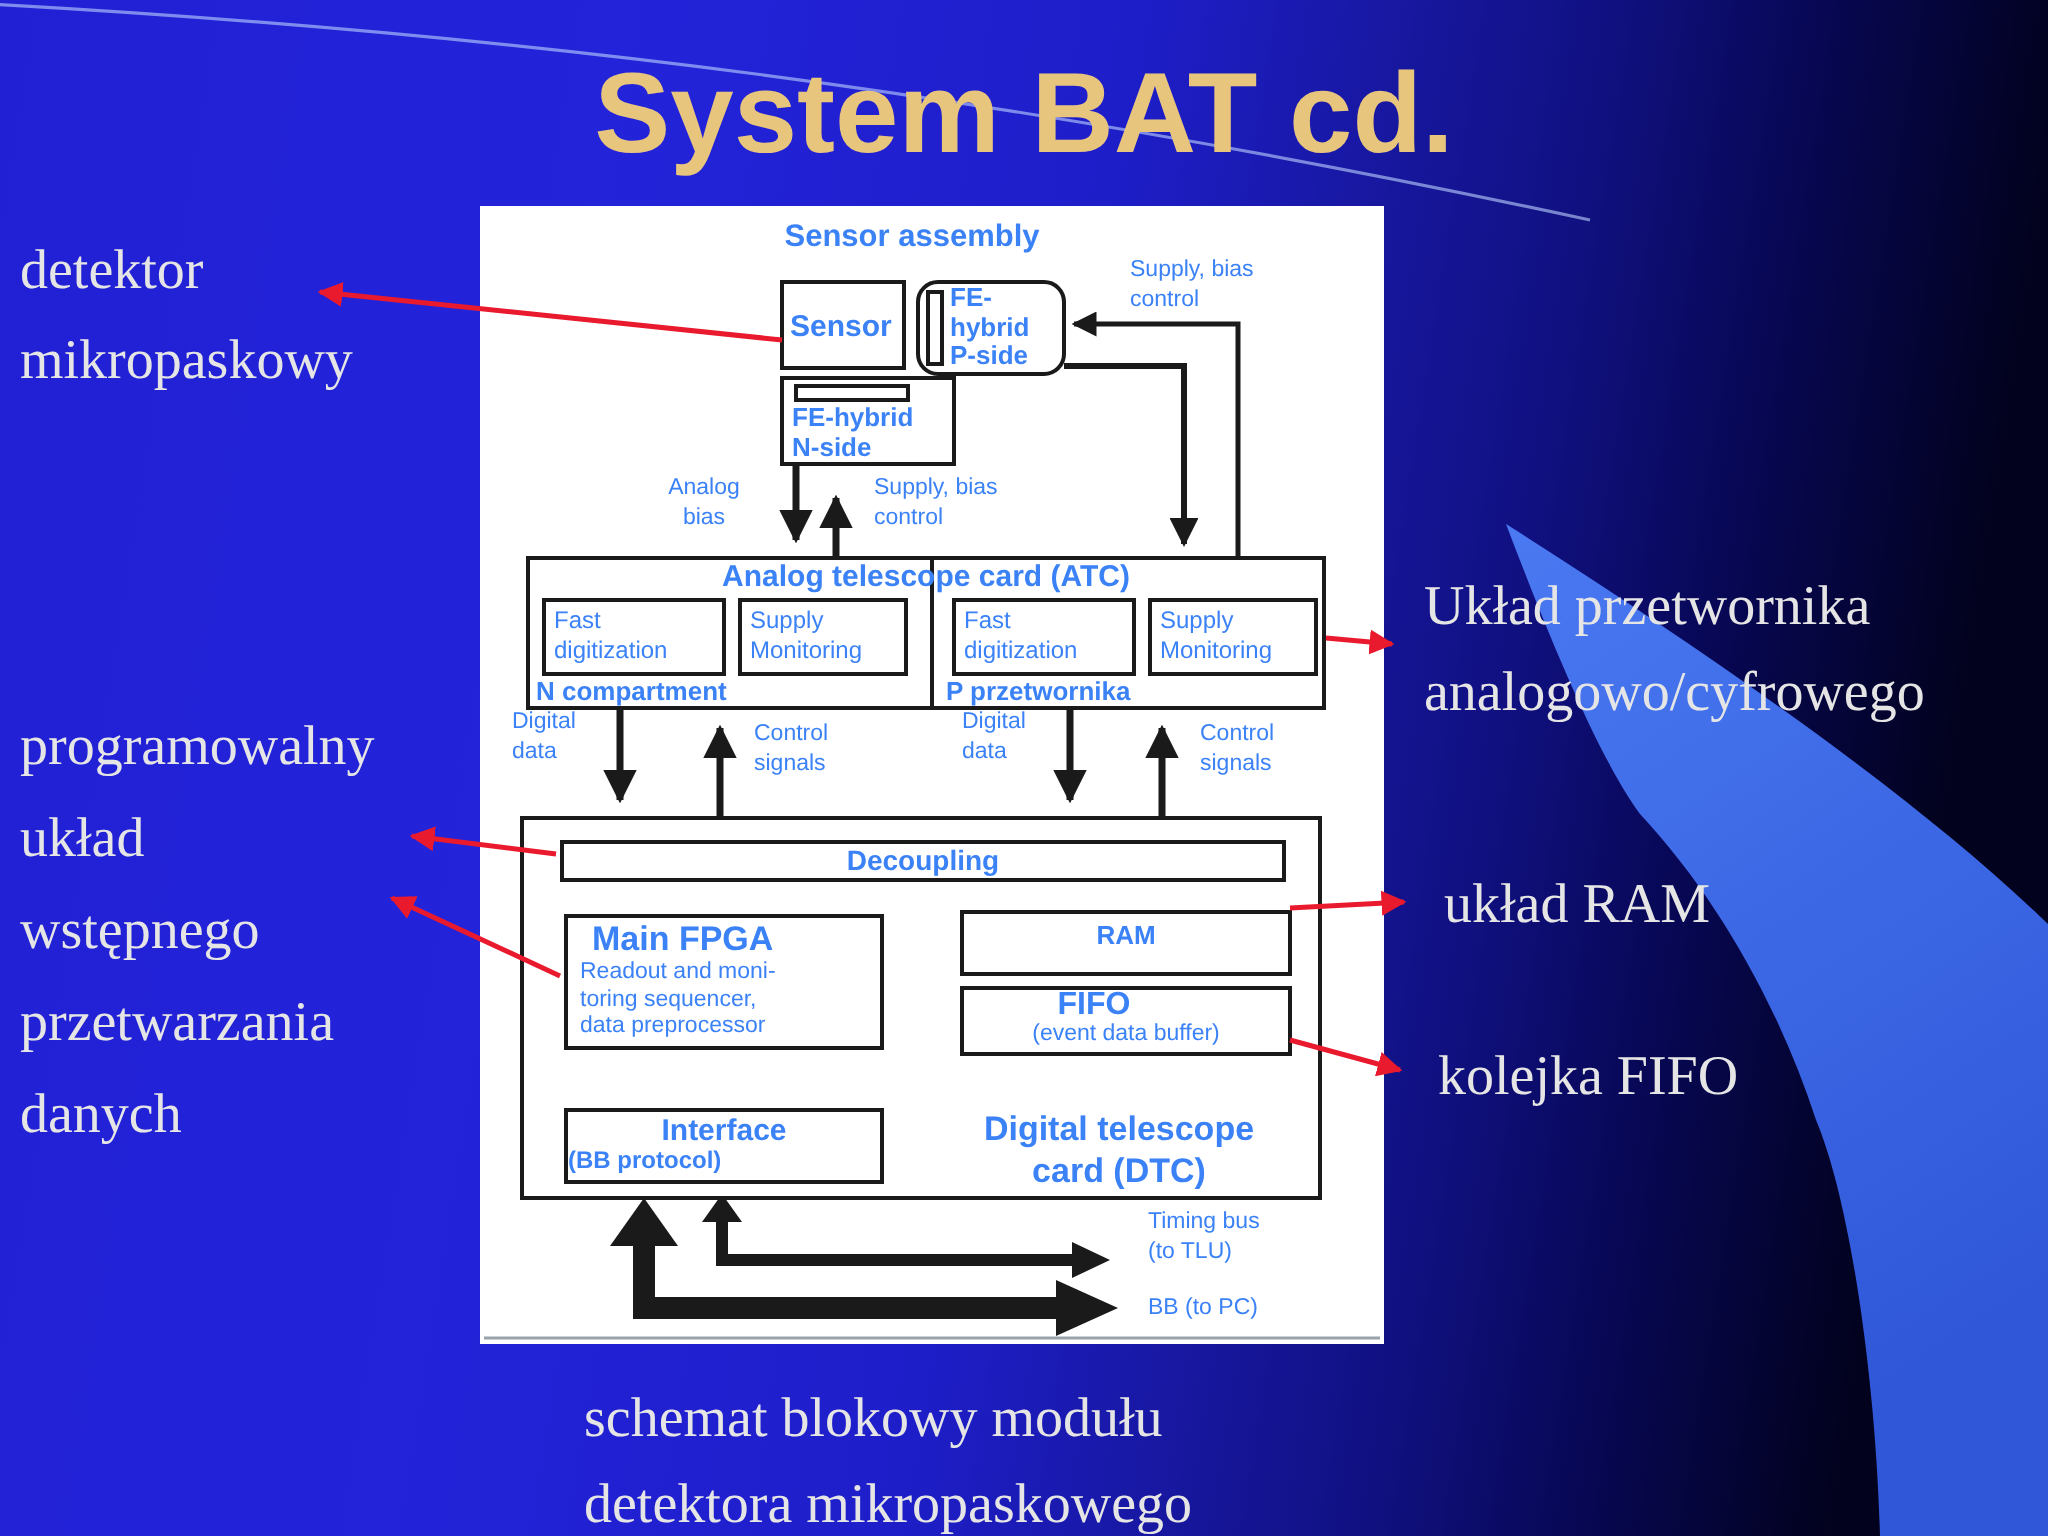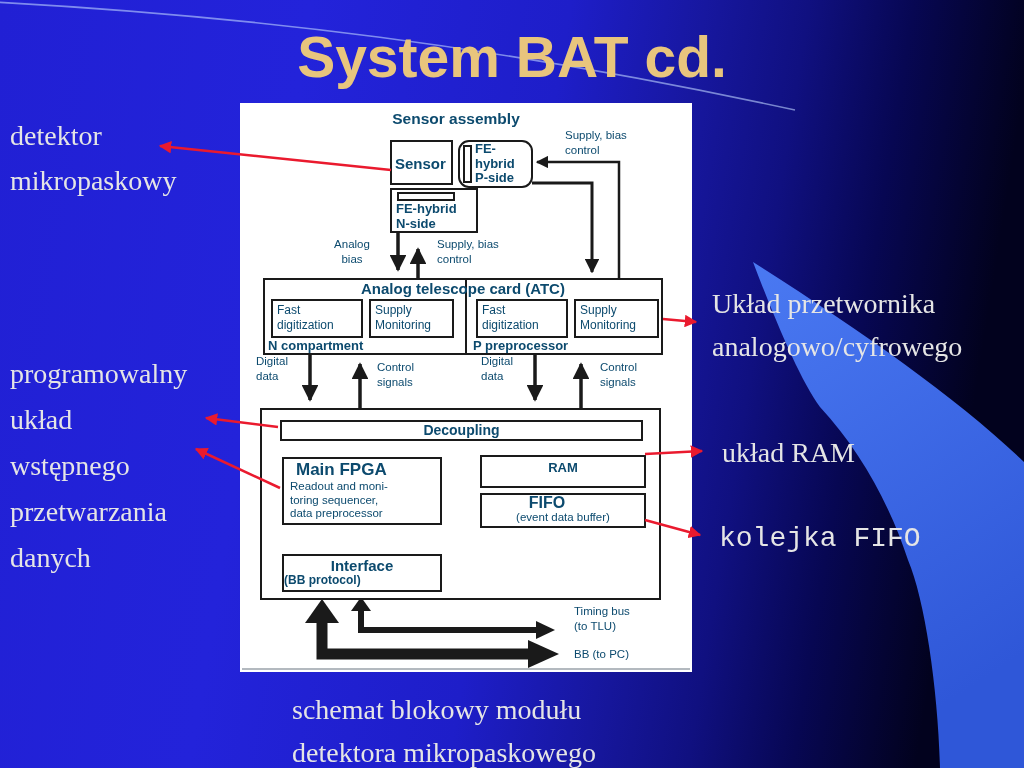--- a/index.html
+++ b/index.html
@@ -6,21 +6,21 @@
   body{width:1024px;height:768px;overflow:hidden;position:relative;background:#1d1dc0;
        font-family:"Liberation Sans","DejaVu Sans",sans-serif;}
   .pre{white-space:pre-line;}
   #bg{position:absolute;left:0;top:0;z-index:0;}
   .slide-title{position:absolute;left:0;top:24px;width:1024px;text-align:center;z-index:3;
     font-family:"Liberation Sans","DejaVu Sans",sans-serif;font-weight:bold;font-size:57px;
     color:#e8c57d;letter-spacing:0px;}
   .plabel{position:absolute;z-index:3;color:#e5e5e5;font-family:"Liberation Serif","DejaVu Serif",serif;
     font-size:28px;line-height:45px;}
   #panel{position:absolute;left:240px;top:103px;width:452px;height:569px;background:#ffffff;z-index:1;}
-  #panel .t{position:absolute;color:#0c4a6e;}
+  #panel .t{position:absolute;color:#3b82f6;}
   .box{position:absolute;border:2px solid #1a1a1a;background:#fff;box-sizing:border-box;color:#141414;}
   .bold{font-weight:bold;}
   .sig{font-size:11.5px;line-height:15px;}
   #connectors{position:absolute;left:0;top:0;z-index:0;}
   #panel .box, #panel .t{z-index:2;}
   #redlayer{position:absolute;left:0;top:0;z-index:4;pointer-events:none;}
 </style>
 </head>
 <body>
 
@@ -129,21 +129,21 @@
     </div>
     <div class="t bold" style="left:3px;top:58px;font-size:13px;">N compartment</div>
     <div class="box" style="left:211px;top:19px;width:92px;height:39px;">
       <div class="t sig pre" style="left:4px;top:2px;font-size:12px;">Fast
 digitization</div>
     </div>
     <div class="box" style="left:309px;top:19px;width:85px;height:39px;">
       <div class="t sig pre" style="left:4px;top:2px;font-size:12px;">Supply
 Monitoring</div>
     </div>
-    <div class="t bold" style="left:208px;top:58px;font-size:13px;">P preprocessor</div>
+    <div class="t bold" style="left:208px;top:58px;font-size:13px;">P przetwornika</div>
   </div>
 
   <div class="t sig pre" style="left:16px;top:251px;">Digital
 data</div>
   <div class="t sig pre" style="left:137px;top:257px;">Control
 signals</div>
   <div class="t sig pre" style="left:241px;top:251px;">Digital
 data</div>
   <div class="t sig pre" style="left:360px;top:257px;">Control
 signals</div>
@@ -162,38 +162,40 @@
       <div class="t bold" style="left:0;top:3px;width:162px;text-align:center;font-size:13px;">RAM</div>
     </div>
     <div class="box" style="left:218px;top:83px;width:166px;height:35px;">
       <div class="t bold" style="left:0;top:0px;width:130px;text-align:center;font-size:16px;line-height:16px;">FIFO</div>
       <div class="t" style="left:0;top:16px;width:162px;text-align:center;font-size:11.5px;line-height:13px;">(event data buffer)</div>
     </div>
     <div class="box" style="left:20px;top:144px;width:160px;height:38px;">
       <div class="t bold" style="left:0;top:1px;width:156px;text-align:center;font-size:15px;line-height:17px;">Interface</div>
       <div class="t bold" style="left:0;top:18px;width:156px;font-size:12px;line-height:13px;">(BB protocol)</div>
     </div>
+    <div class="t bold pre" style="left:200px;top:144px;width:195px;text-align:center;font-size:17px;line-height:21px;">Digital telescope
+card (DTC)</div>
   </div>
 
   <div class="t sig pre" style="left:334px;top:501px;">Timing bus
 (to TLU)</div>
   <div class="t sig" style="left:334px;top:544px;">BB (to PC)</div>
 </div>
 
 <div class="plabel pre" style="left:10px;top:113px;">detektor
 mikropaskowy</div>
 <div class="plabel pre" style="left:10px;top:351px;line-height:46px;">programowalny
 układ
 wstępnego
 przetwarzania
 danych</div>
 <div class="plabel pre" style="left:712px;top:282px;line-height:43px;">Układ przetwornika
 analogowo/cyfrowego</div>
 <div class="plabel" style="left:722px;top:430px;">układ RAM</div>
-<div class="plabel" style="left:719px;top:516px;font-family:Liberation Mono, monospace;">kolejka FIFO</div>
+<div class="plabel" style="left:719px;top:516px;">kolejka FIFO</div>
 <div class="plabel pre" style="left:292px;top:688px;line-height:43px;">schemat blokowy modułu
 detektora mikropaskowego</div>
 
 <svg id="redlayer" width="1024" height="768" viewBox="0 0 1024 768">
   <defs>
     <marker id="ahR" viewBox="0 0 10 10" refX="9" refY="5" markerWidth="5" markerHeight="5" orient="auto">
       <path d="M0 0 L10 5 L0 10 z" fill="#ea1a2e"></path>
     </marker>
   </defs>
   <g stroke="#ea1a2e" stroke-width="2.5" fill="none">

